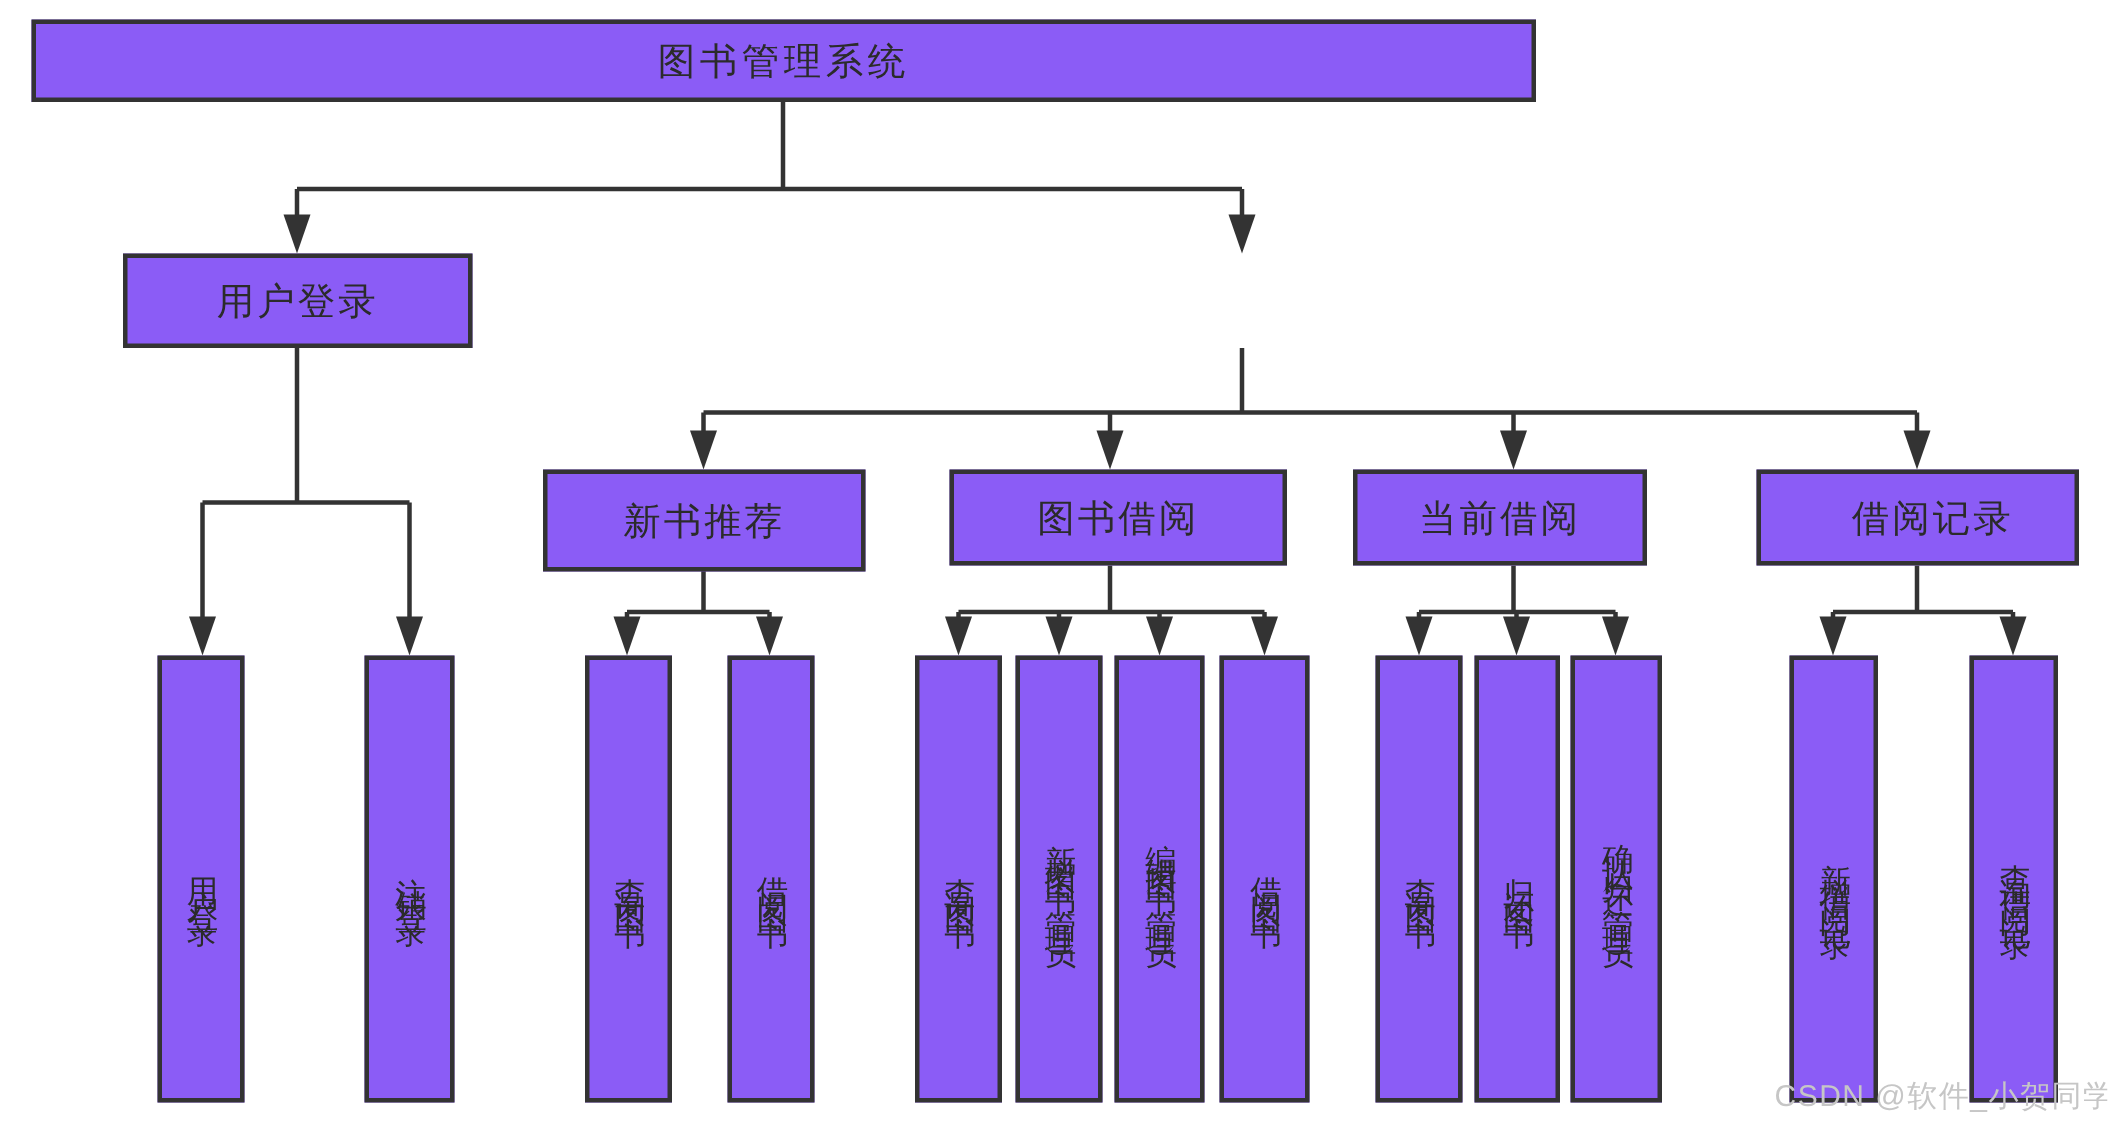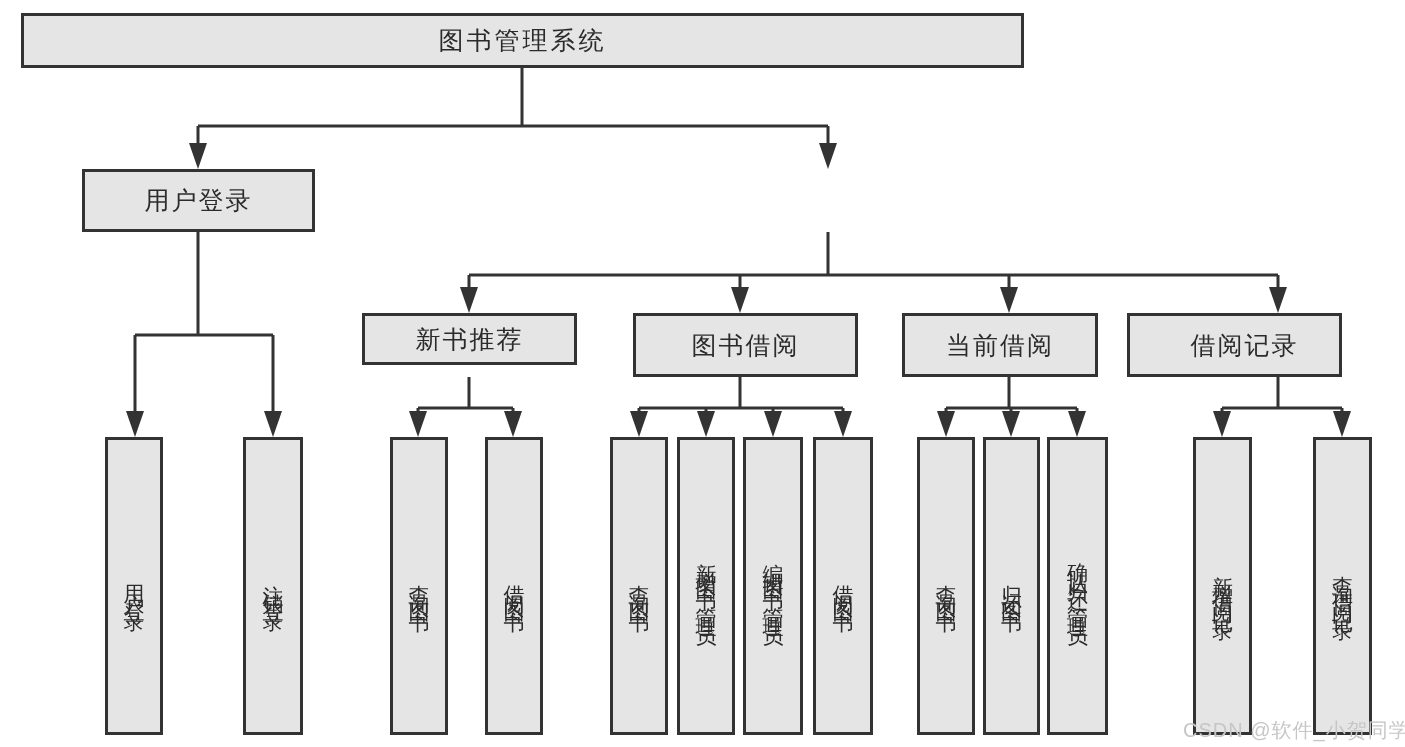--- a/index.html
+++ b/index.html
@@ -15,21 +15,21 @@
   .connectors {
     position: absolute;
     left: 0; top: 0;
     width: 1405px; height: 747px;
     color: var(--line, #333333);
   }
   .node {
     position: absolute;
     box-sizing: border-box;
     border: 3px solid var(--line, #333333);
-    background: #e5e5e5;
+    background: #8b5cf6;
     display: flex;
     align-items: center;
     justify-content: center;
     text-align: center;
   }
   .h-node { font-size: 25px; letter-spacing: 2px; white-space: nowrap; }
   .root-node { letter-spacing: 3px; }
   .v-node span {
     writing-mode: vertical-rl;
     text-orientation: mixed;
@@ -98,24 +98,24 @@
 
       <polygon points="1213,411 1231,411 1222,437"></polygon>
       <polygon points="1333,411 1351,411 1342,437"></polygon>
     </g>
   </svg>
 
   <div class="node h-node root-node" style="left:21px; top:13px; width:1003px; height:55px;">图书管理系统</div>
 
   <div class="node h-node" style="left:82px; top:169px; width:233px; height:63px;">用户登录</div>
 
-  <div class="node h-node" style="left:362px; top:313px; width:215px; height:52px;">新书推荐</div>
+  <div class="node h-node" style="left:362px; top:313px; width:215px; height:68px;">新书推荐</div>
   <div class="node h-node" style="left:633px; top:313px; width:225px; height:64px;">图书借阅</div>
   <div class="node h-node" style="left:902px; top:313px; width:196px; height:64px;">当前借阅</div>
-  <div class="node h-node" style="left:1127px; top:313px; width:215px; height:64px;padding-left:20px;">借阅记录</div>
+  <div class="node h-node" style="left:1171px; top:313px; width:215px; height:64px;padding-left:20px;">借阅记录</div>
 
   <div class="node v-node" style="left:105px; top:437px; width:58px; height:298px;">
     <span>用户登录</span>
   </div>
   <div class="node v-node" style="left:243px; top:437px; width:60px; height:298px;">
     <span>注销登录</span>
   </div>
 
   <div class="node v-node" style="left:390px; top:437px; width:58px; height:298px;">
     <span>查询图书</span>

